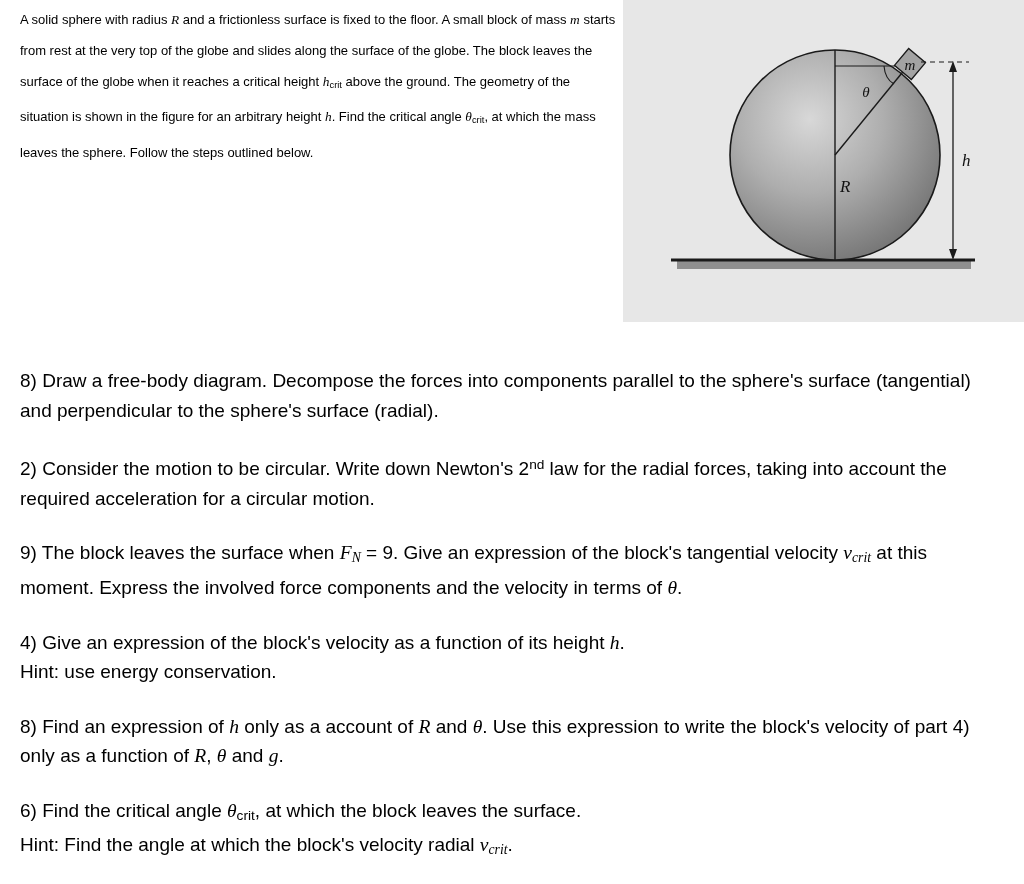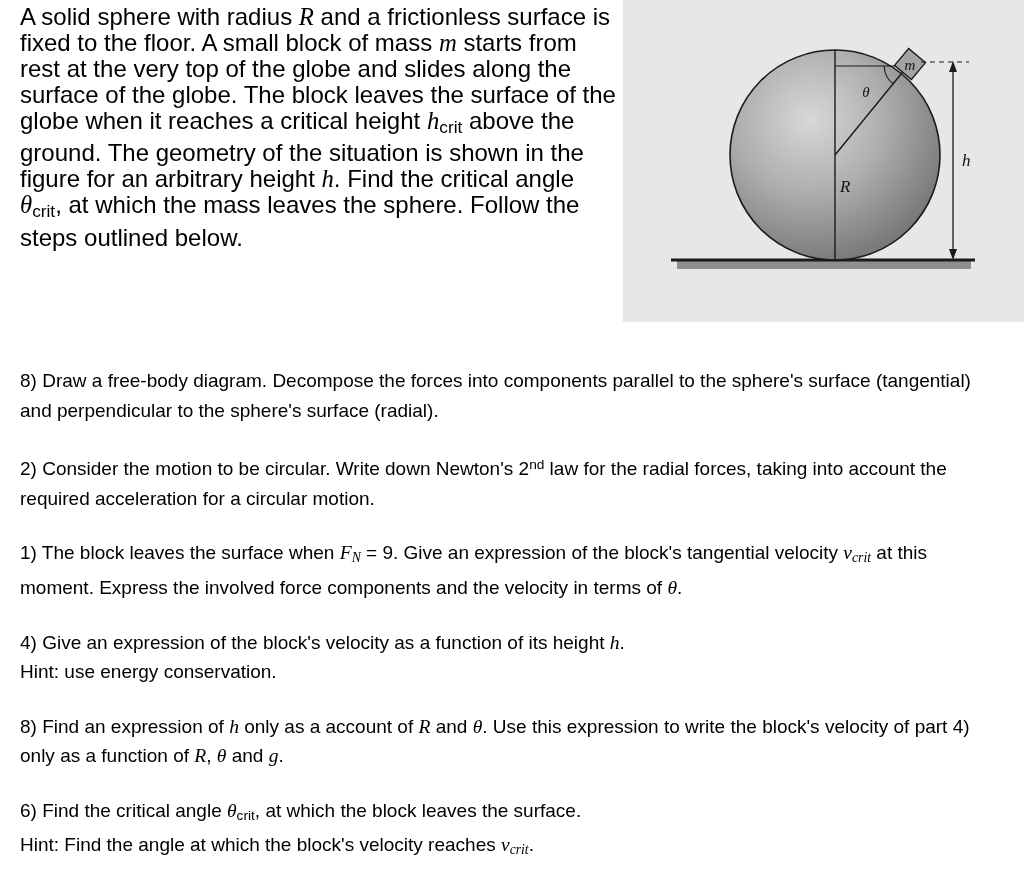--- a/index.html
+++ b/index.html
@@ -14,22 +14,22 @@
     width: 1024px;
     height: 884px;
     background: #ffffff;
     overflow: hidden;
   }
   .intro {
     position: absolute;
     left: 20px;
     top: 4px;
     width: 600px;
-    font-size: 24px;
-    line-height: 26px;
+    font-size: 13px;
+    line-height: 31px;
   }
   .figure-panel {
     position: absolute;
     left: 623px;
     top: 0;
     width: 401px;
     height: 322px;
     background: #e7e7e7;
   }
   .fig-svg { display: block; width: 401px; height: 322px; }
@@ -103,19 +103,19 @@
       <text x="287" y="70" text-anchor="middle" font-size="15" class="fig-label">m</text>
       <text x="243" y="97" text-anchor="middle" font-size="15" class="fig-label">θ</text>
       <text x="217" y="192" font-size="17" class="fig-label">R</text>
       <text x="339" y="166" font-size="17" class="fig-label">h</text>
     </svg>
   </div>
 
   <div class="steps">
     <p><span>8) Draw a free-body diagram. Decompose the forces into components parallel to the sphere's surface (tangential) and perpendicular to the sphere's surface (radial).</span></p>
     <p><span>2) Consider the motion to be circular. Write down Newton's 2</span><span class="sp">nd</span><span> law for the radial forces, taking into account the required acceleration for a circular motion.</span></p>
-    <p><span>1) The block leaves the surface when </span><span class="it">F</span><span class="it sb">N</span><span> = 9. Give an expression of the block's tangential velocity </span><span class="it">v</span><span class="it sb">crit</span><span> at this moment. Express the involved force components and the velocity in terms of </span><span class="it">θ</span><span>.</span></p>
+    <p><span>9) The block leaves the surface when </span><span class="it">F</span><span class="it sb">N</span><span> = 9. Give an expression of the block's tangential velocity </span><span class="it">v</span><span class="it sb">crit</span><span> at this moment. Express the involved force components and the velocity in terms of </span><span class="it">θ</span><span>.</span></p>
     <p><span>4) Give an expression of the block's velocity as a function of its height </span><span class="it">h</span><span>.</span><br><span>Hint: use energy conservation.</span></p>
     <p><span>8) Find an expression of </span><span class="it">h</span><span> only as a account of </span><span class="it">R</span><span> and </span><span class="it">θ</span><span>. Use this expression to write the block's velocity of part 4) only as a function of </span><span class="it">R</span><span>, </span><span class="it">θ</span><span> and </span><span class="it">g</span><span>.</span></p>
-    <p><span>6) Find the critical angle </span><span class="it">θ</span><span class="sb">crit</span><span>, at which the block leaves the surface.</span><br><span>Hint: Find the angle at which the block's velocity reaches </span><span class="it">v</span><span class="it sb">crit</span><span>.</span></p>
+    <p><span>6) Find the critical angle </span><span class="it">θ</span><span class="sb">crit</span><span>, at which the block leaves the surface.</span><br><span>Hint: Find the angle at which the block's velocity radial </span><span class="it">v</span><span class="it sb">crit</span><span>.</span></p>
   </div>
 
 </div>
 
 </body></html>

